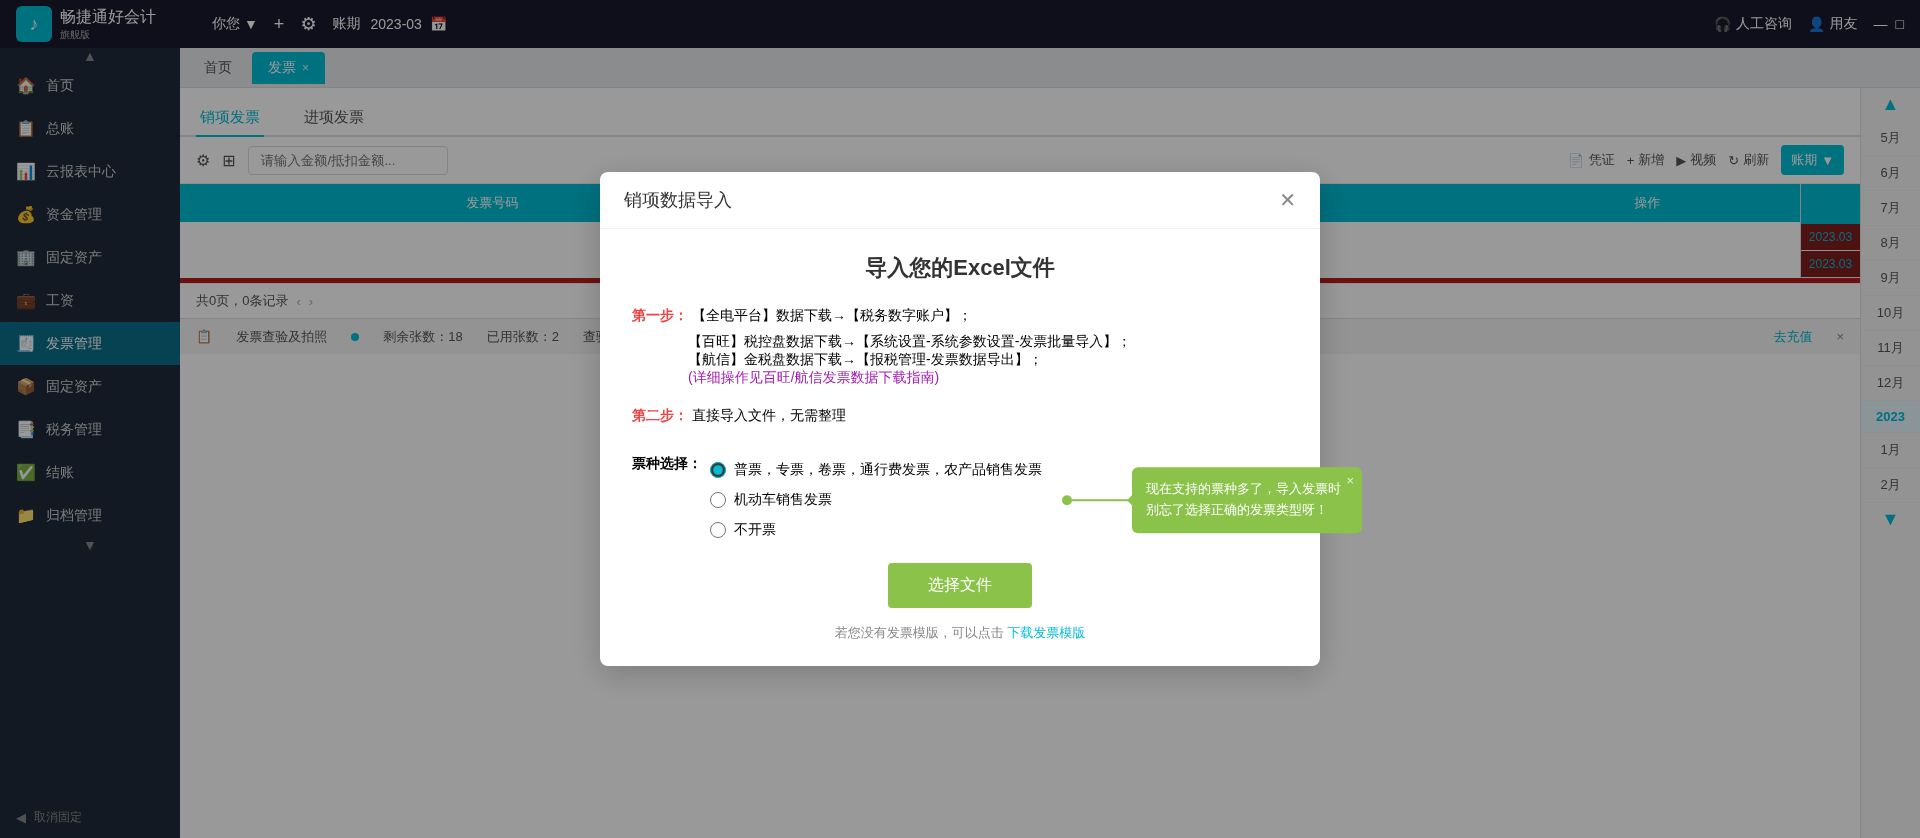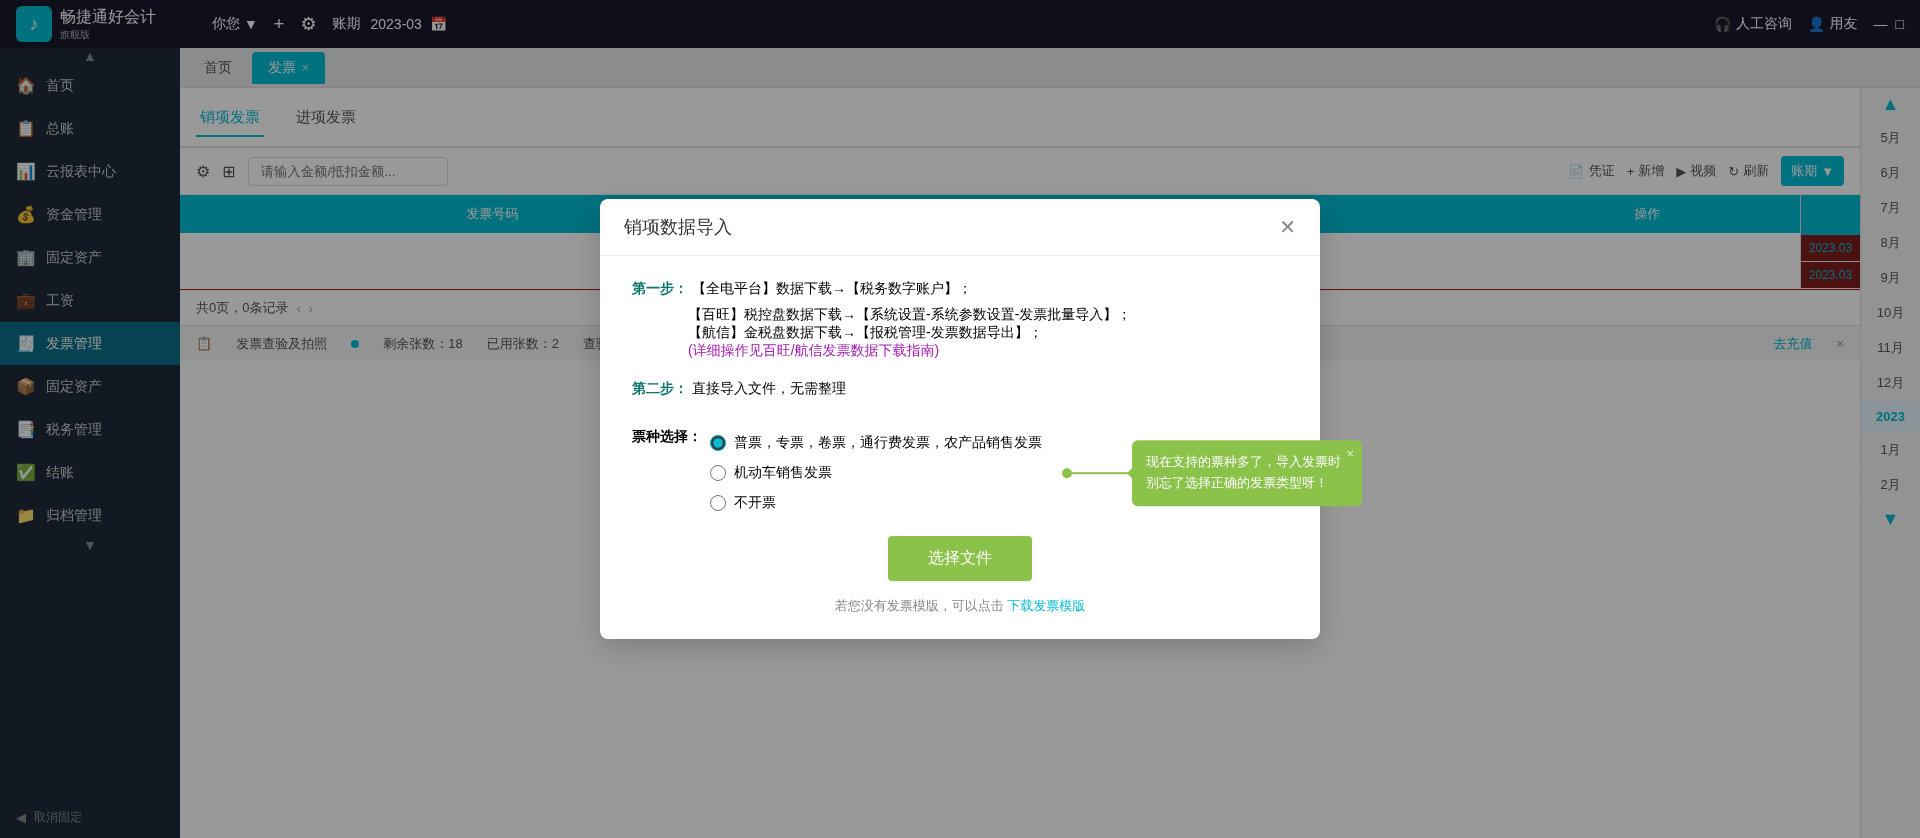--- a/index.html
+++ b/index.html
@@ -137,23 +137,23 @@
     .invoice-content {
       flex: 1;
       display: flex;
       flex-direction: column;
       background: white;
       overflow: hidden;
     }
     .invoice-sub-tabs {
       display: flex;
       align-items: center;
-      padding: 12px 16px 11px;
+      padding: 12px 16px 0;
       border-bottom: 2px solid #e0e0e0;
-      gap: 28px;
+      gap: 36px;
     }
     .sub-tab {
       padding: 8px 4px;
       cursor: pointer;
       color: #555;
       font-size: 15px;
       border-bottom: 2px solid transparent;
       margin-bottom: -2px;
     }
     .sub-tab.active {
@@ -312,21 +312,21 @@
       font-size: 22px;
       font-weight: bold;
       color: #333;
       margin-bottom: 24px;
     }
     .step-section {
       margin-bottom: 20px;
     }
     .step-label {
       font-weight: bold;
-      color: #0f766e;
+      color: #ef4444;
       margin-bottom: 8px;
       display: inline-block;
     }
     .step-link {
       color: #a21caf;
       cursor: pointer;
     }
     .radio-group {
       display: flex;
       flex-direction: column;
@@ -510,21 +510,21 @@
                 <span>↻</span>
                 <span>刷新</span>
               </div>
               <div class="period-dropdown">
                 <span>账期</span>
                 <span>▼</span>
               </div>
             </div>
           </div>
 
-          <div style="display:flex; border-bottom:1px solid #b91c1c;">
+          <div style="display:flex; border-bottom:5px solid #b91c1c;">
             <div style="flex:1;">
               <table class="data-table">
                 <thead>
                   <tr>
                     <th style="width:40px;"></th>
                     <th style="width:40px;"></th>
                     <th>发票号码</th>
                     <th style="flex:1;">金额</th>
                     <th>抵扣金额</th>
                     <th>操作</th>
@@ -606,20 +606,21 @@
   </div>
 </div>
 
 <div class="modal-overlay">
   <div class="modal">
     <div class="modal-header">
       <span class="modal-title">销项数据导入</span>
       <span class="modal-close">✕</span>
     </div>
     <div class="modal-body">
+      <div class="modal-main-title">导入您的Excel文件</div>
 
       <div class="step-section">
         <span class="step-label">第一步：</span>
         <span>【全电平台】数据下载→【税务数字账户】；</span><br>
         <span style="margin-left:56px;">【百旺】税控盘数据下载→【系统设置-系统参数设置-发票批量导入】；</span><br>
         <span style="margin-left:56px;">【航信】金税盘数据下载→【报税管理-发票数据导出】；</span><br>
         <span style="margin-left:56px;">
           <a class="step-link">(详细操作见百旺/航信发票数据下载指南)</a>
         </span>
       </div>

